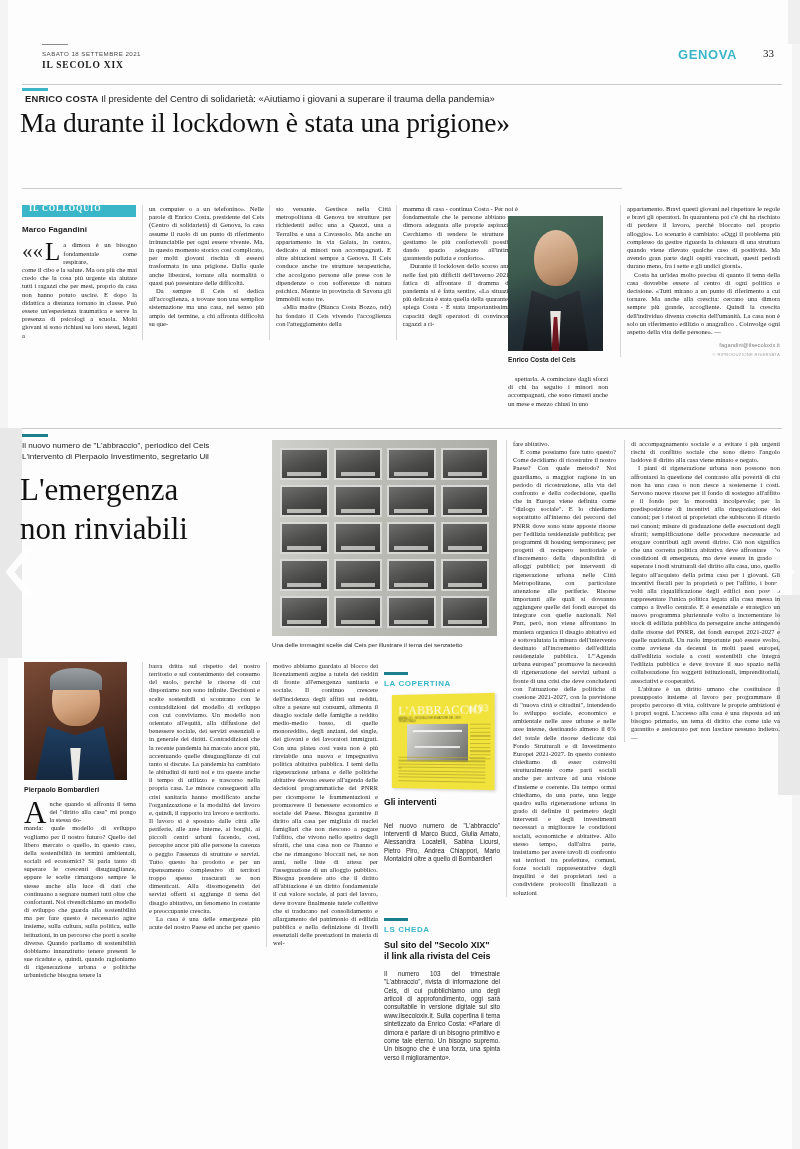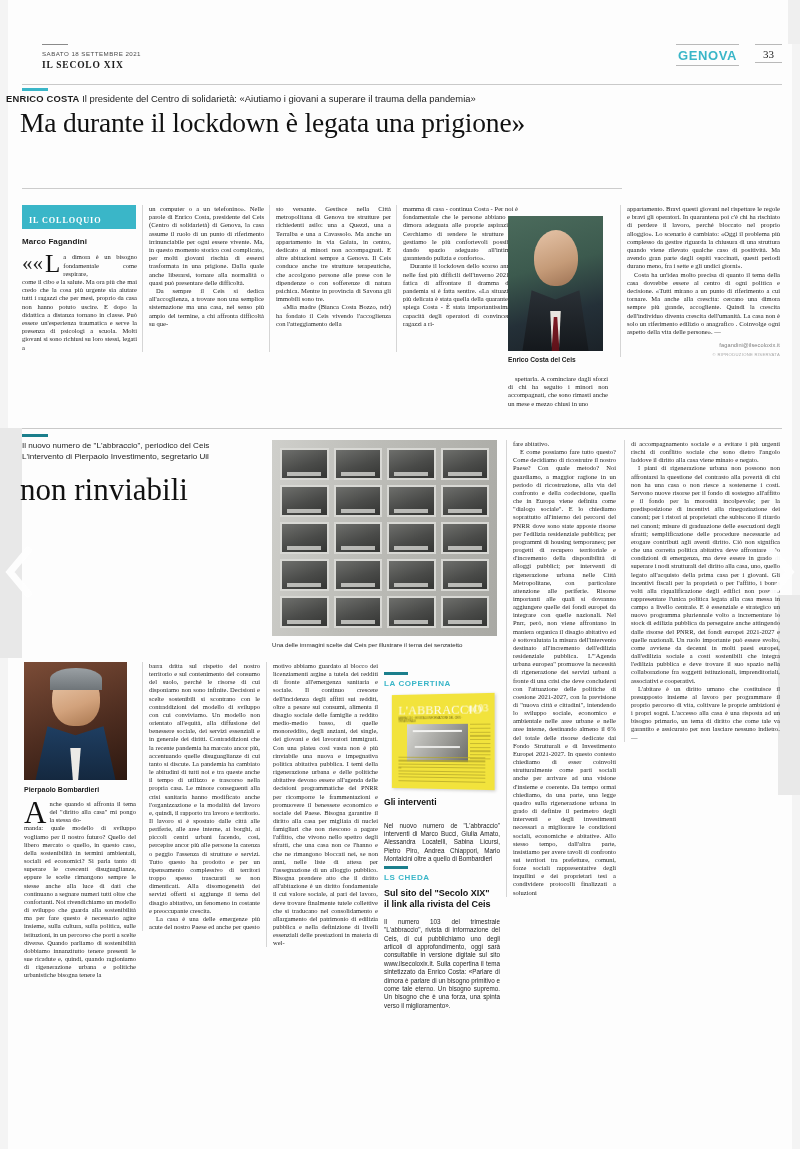--- a/index.html
+++ b/index.html
@@ -27,39 +27,39 @@
     font-family: "Liberation Sans", sans-serif;
     font-size: 6.2px; letter-spacing: .45px; color: #4b4b4b;
     text-transform: uppercase;
   }
   .mh-logo {
     font-family: "Liberation Serif", serif;
     font-weight: bold; font-size: 9.5px; letter-spacing: .8px;
     color: #1a1a1a; margin-top: 1.5px;
   }
   .mh-right { display: flex; align-items: flex-start; gap: 16px; }
-  .mh-sect, .mh-page { display: flex; flex-direction: column; align-items: center; }
+  .mh-sect, .mh-page { display: flex; align-items: center; }
   .mh-sect .mh-rule2, .mh-page .mh-rule2 { width: 100%; height: 1px; background: #b9b9b9; }
   .mh-sect-label {
     font-family: "Liberation Sans", sans-serif;
     font-weight: bold; font-size: 13px; letter-spacing: .6px;
     color: #3ab6c8; padding: 3px 2px 2px;
   }
   .mh-page-num {
     font-family: "Liberation Serif", serif;
     font-size: 11px; color: #222; padding: 3px 8px 2px;
   }
   .hdr-divider {
     position: absolute; top: 84px; left: 22px; right: 18px;
     height: 1px; background: #c9c9c9;
   }
 
   
   .a1-kicker {
-    position: absolute; top: 93px; left: 6px; width: 580px;
+    position: absolute; top: 93px; left: 25px; width: 580px;
     font-family: "Liberation Sans", sans-serif;
     font-size: 9.4px; color: #1d1d1d; line-height: 12px;
   }
   .a1-kicker .kick-name { font-weight: bold; letter-spacing: .2px; }
   .a1-tealbar {
     position: absolute; top: 88px; left: 22px;
     width: 26px; height: 3px; background: #3ab6c8;
   }
   .a1-head {
     position: absolute; top: 106px; left: 20px; width: 600px;
@@ -83,21 +83,21 @@
   }
   .col.sep { border-left: 1px solid #d5d5d5; padding-left: 6px; width: 127px; }
   .col p { margin: 0; text-indent: 7px; }
   .col p.noind { text-indent: 0; }
 
   
   .badge {
     background: #3ab6c8; color: #fff;
     font-family: "Liberation Serif", serif; font-weight: bold;
     font-size: 8.2px; letter-spacing: .9px;
-    padding: 12px 6px 4px 7px; display: inline-block;
+    padding: 0 6px 4px 7px; display: inline-block;
     width: 114px;
   }
   .byline-name {
     font-family: "Liberation Sans", sans-serif;
     font-weight: bold; font-size: 8px; color: #1a1a1a;
     margin: 9px 0 7px; letter-spacing: .1px;
   }
   .dropcap-block { position: relative; }
   .bigquote {
     float: left; font-size: 21px; line-height: 16px; color: #222;
@@ -337,21 +337,21 @@
   .mag-sidecol i { display:block; height: 1.2px; background: #c8b92f; margin-bottom: 2.6px; }
   .side-h {
     font-family: "Liberation Sans", sans-serif;
     font-weight: bold; font-size: 8.6px; color: #111; margin-bottom: 15px;
   }
   .side-p {
     font-family: "Liberation Sans", sans-serif;
     font-size: 6.3px; line-height: 8.4px; color: #1d1d1d; text-align: justify;
   }
   .scheda-box {
-    position: absolute; top: 866px; left: 384px; width: 116px;
+    position: absolute; top: 918px; left: 384px; width: 116px;
   }
   .scheda-h {
     font-family: "Liberation Sans", sans-serif;
     font-weight: bold; font-size: 9px; line-height: 11.6px; color: #111;
     margin-bottom: 7px;
   }
 
   
   .chev {
     position: absolute; width: 40px; height: 64px;
@@ -412,21 +412,21 @@
       </div>
     </div>
   </div>
   <div class="hdr-divider"></div>
 
   <div class="a1-tealbar"></div>
   <div class="a1-kicker">
     <span class="kick-name">ENRICO COSTA</span><span> Il presidente del Centro di solidarietà: «Aiutiamo i giovani a superare il trauma della pandemia»</span>
   </div>
   <div class="a1-head">
-    <div>Ma durante il lockdown è legata una prigione»</div>
+    <div>Ma durante il lockdown è stata una prigione»</div>
   </div>
   <div class="a1-rule"></div>
 
   <div class="a1-cols">
     <div class="colwrap">
 
       <div class="col">
         <div class="badge">IL COLLOQUIO</div>
         <div class="byline-name">Marco Fagandini</div>
         <div class="dropcap-block">
@@ -477,20 +477,21 @@
   </div>
 
   <div class="a1-bottom-rule"></div>
 
   <div class="a2-tealbar"></div>
   <div class="a2-kicker">
     <div>Il nuovo numero de "L'abbraccio", periodico del Ceis</div>
     <div>L'intervento di Pierpaolo Investimento, segretario Uil</div>
   </div>
   <div class="a2-head">
+    <div>L'emergenza</div>
     <div>non rinviabili</div>
   </div>
 
   <div class="a2-photo">
     <div class="bldg-grid">
       <div class="win"></div>
       <div class="win"></div>
       <div class="win"></div>
       <div class="win"></div>
       <div class="win"></div>

